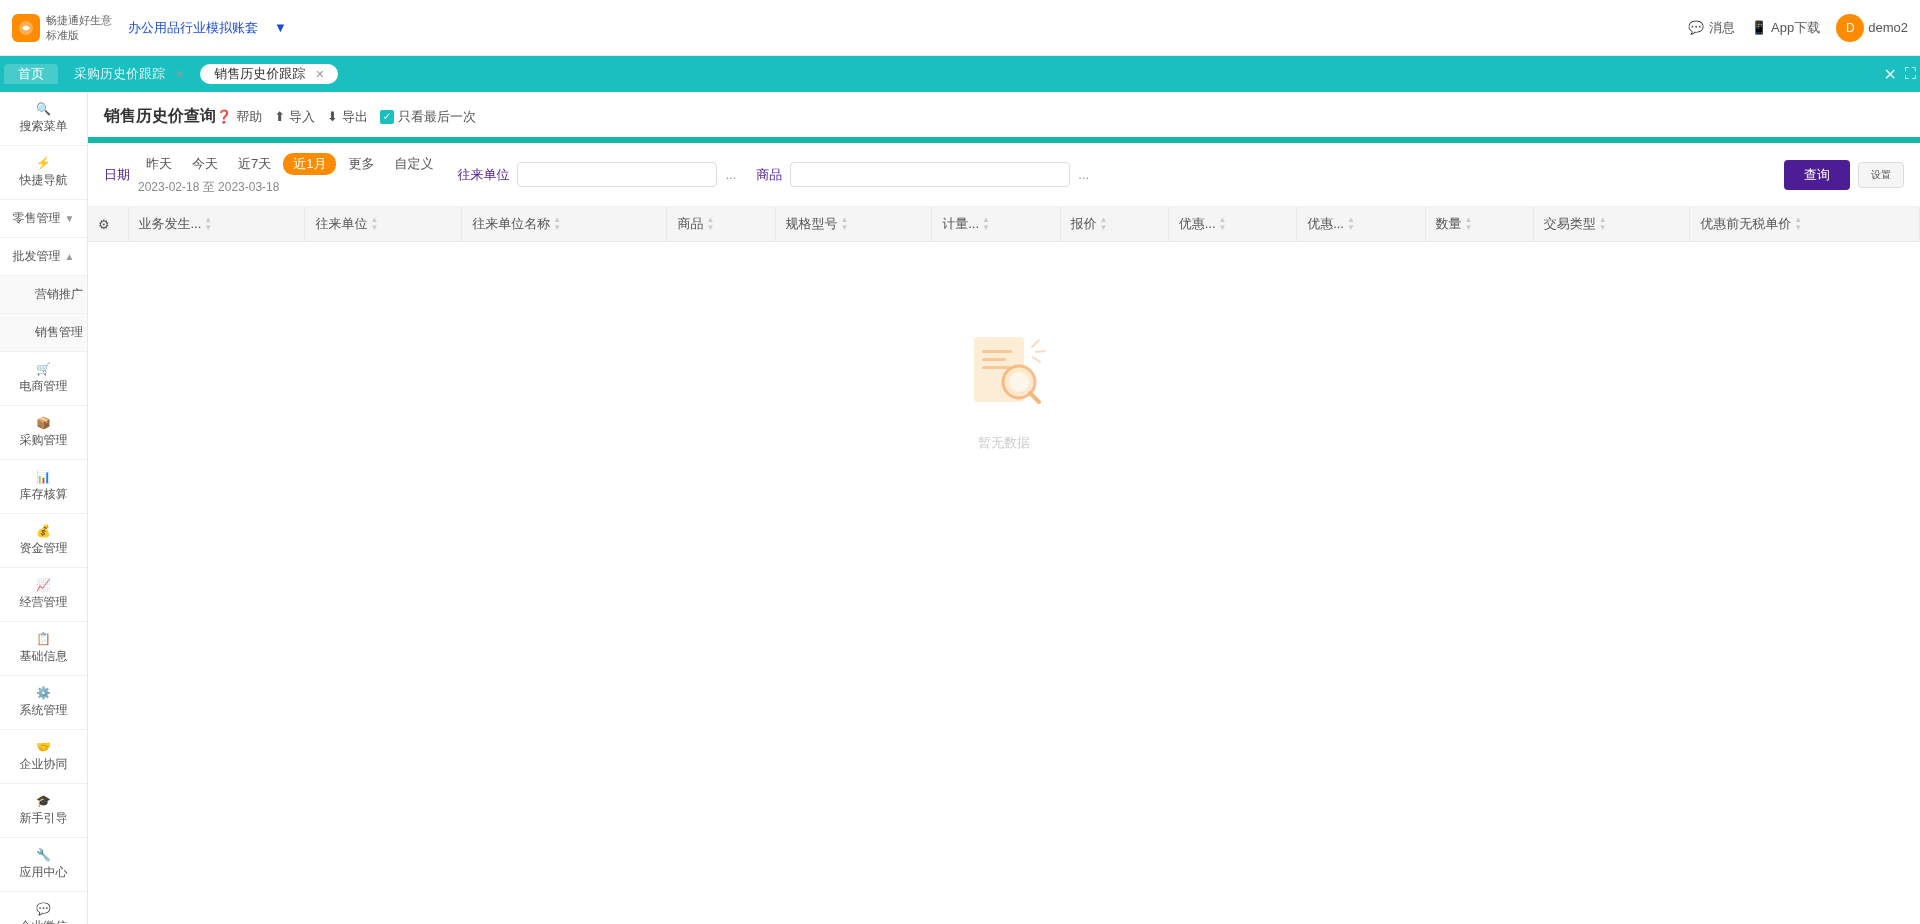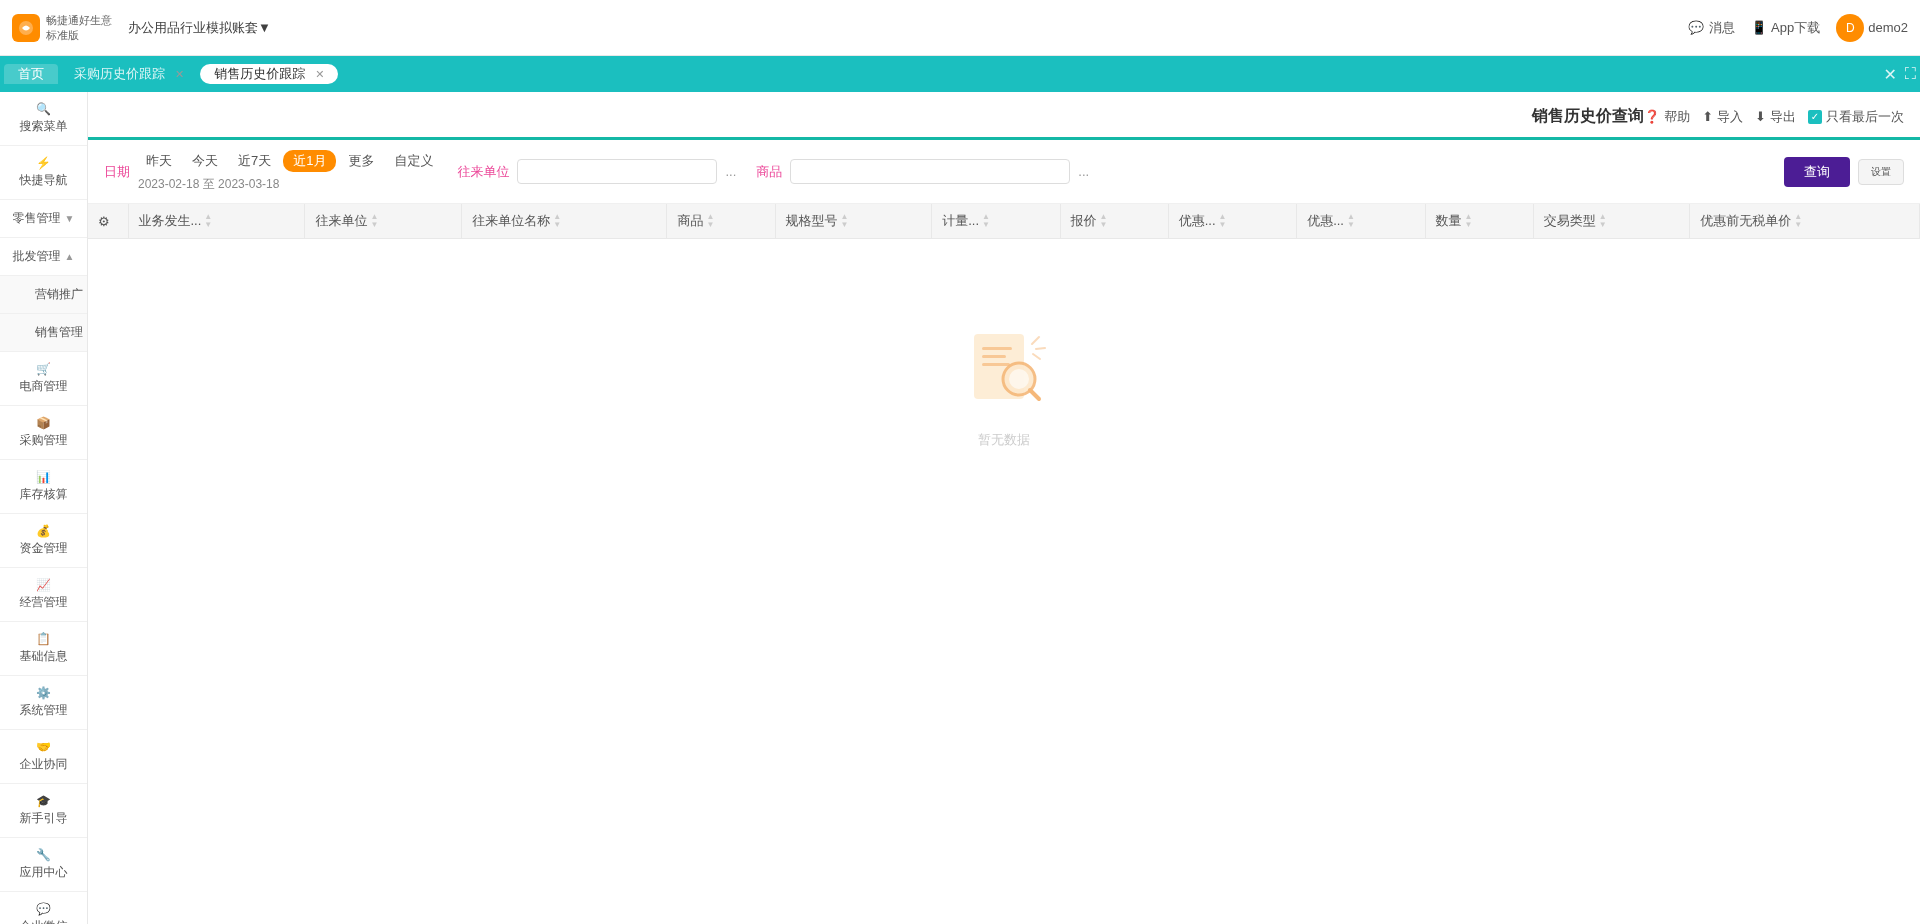--- a/index.html
+++ b/index.html
@@ -13,21 +13,21 @@
       align-items: center;
       padding: 0 12px;
       border-bottom: 1px solid #e8e8e8;
       justify-content: space-between;
       flex-shrink: 0;
     }
     .topbar-left { display: flex; align-items: center; gap: 8px; }
     .logo-area { display: flex; align-items: center; gap: 6px; }
     .logo-icon { width: 28px; height: 28px; background: #ff8c00; border-radius: 6px; display: flex; align-items: center; justify-content: center; color: white; font-size: 14px; font-weight: bold; }
     .logo-text { font-size: 11px; color: #666; line-height: 1.3; }
-    .workspace-selector { display: flex; align-items: center; gap: 0; color: #404040; font-size: 13px; cursor: pointer; padding: 0 8px; }
+    .workspace-selector { display: flex; align-items: center; gap: 16px; color: #1d4ed8; font-size: 13px; cursor: pointer; padding: 0 8px; }
     .topbar-right { display: flex; align-items: center; gap: 16px; color: #555; font-size: 13px; }
     .topbar-right-item { display: flex; align-items: center; gap: 4px; cursor: pointer; }
     .avatar { width: 28px; height: 28px; border-radius: 50%; background: #ff8c00; display: flex; align-items: center; justify-content: center; color: white; font-size: 12px; }
 
     
     .tabbar {
       height: 36px;
       background: #1bbfbf;
       display: flex;
       align-items: center;
@@ -103,44 +103,44 @@
 
     
     .content { flex: 1; display: flex; flex-direction: column; overflow: hidden; background: #f5f5f5; }
 
     
     .page { flex: 1; display: flex; flex-direction: column; background: #fff; margin: 0; overflow: hidden; }
 
     
     .page-header {
       padding: 14px 16px 10px;
-      border-bottom: 3px solid #14b8a6;
-      display: flex;
-      align-items: center;
-      justify-content: flex-end;
+      border-bottom: 6px solid #14b8a6;
+      display: flex;
+      align-items: center;
+      justify-content: flex-start;
       background: #fff;
     }
     .page-title { font-size: 16px; font-weight: bold; color: #333; }
     .page-header-actions { display: flex; align-items: center; gap: 12px; color: #555; font-size: 13px; }
     .page-header-action { display: flex; align-items: center; gap: 4px; cursor: pointer; }
     .checkbox-label { display: flex; align-items: center; gap: 4px; cursor: pointer; }
     .checkbox-box { width: 14px; height: 14px; background: #1bbfbf; border-radius: 2px; display: flex; align-items: center; justify-content: center; color: white; font-size: 10px; }
 
     
     .filter-bar {
       padding: 10px 16px;
       background: #fff;
       border-bottom: 1px solid #f0f0f0;
       display: flex;
       align-items: center;
       gap: 16px;
       flex-wrap: wrap;
     }
     .filter-group { display: flex; align-items: center; gap: 8px; }
-    .filter-label { color: #ec4899; font-size: 13px; }
+    .filter-label { color: #4c1d95; font-size: 13px; }
     .date-buttons { display: flex; align-items: center; gap: 4px; }
     .date-btn { padding: 2px 8px; border: none; background: none; cursor: pointer; font-size: 13px; color: #555; border-radius: 3px; }
     .date-btn.active { background: #ff8c00; color: white; border-radius: 10px; padding: 2px 10px; }
     .date-range { font-size: 12px; color: #888; margin-top: 2px; }
     .filter-input-group { display: flex; align-items: center; gap: 4px; }
     .filter-input { border: 1px solid #ddd; border-radius: 4px; padding: 4px 8px; font-size: 13px; color: #333; width: 180px; outline: none; }
     .filter-input-ellipsis { color: #999; cursor: pointer; padding: 0 4px; }
     .filter-right { margin-left: auto; display: flex; align-items: center; gap: 8px; }
     .btn-query { background: #4c1d95; color: white; border: none; border-radius: 4px; padding: 6px 20px; font-size: 13px; cursor: pointer; }
     .btn-settings { background: #f5f5f5; color: #555; border: 1px solid #ddd; border-radius: 4px; padding: 5px 12px; font-size: 10px; cursor: pointer; }

